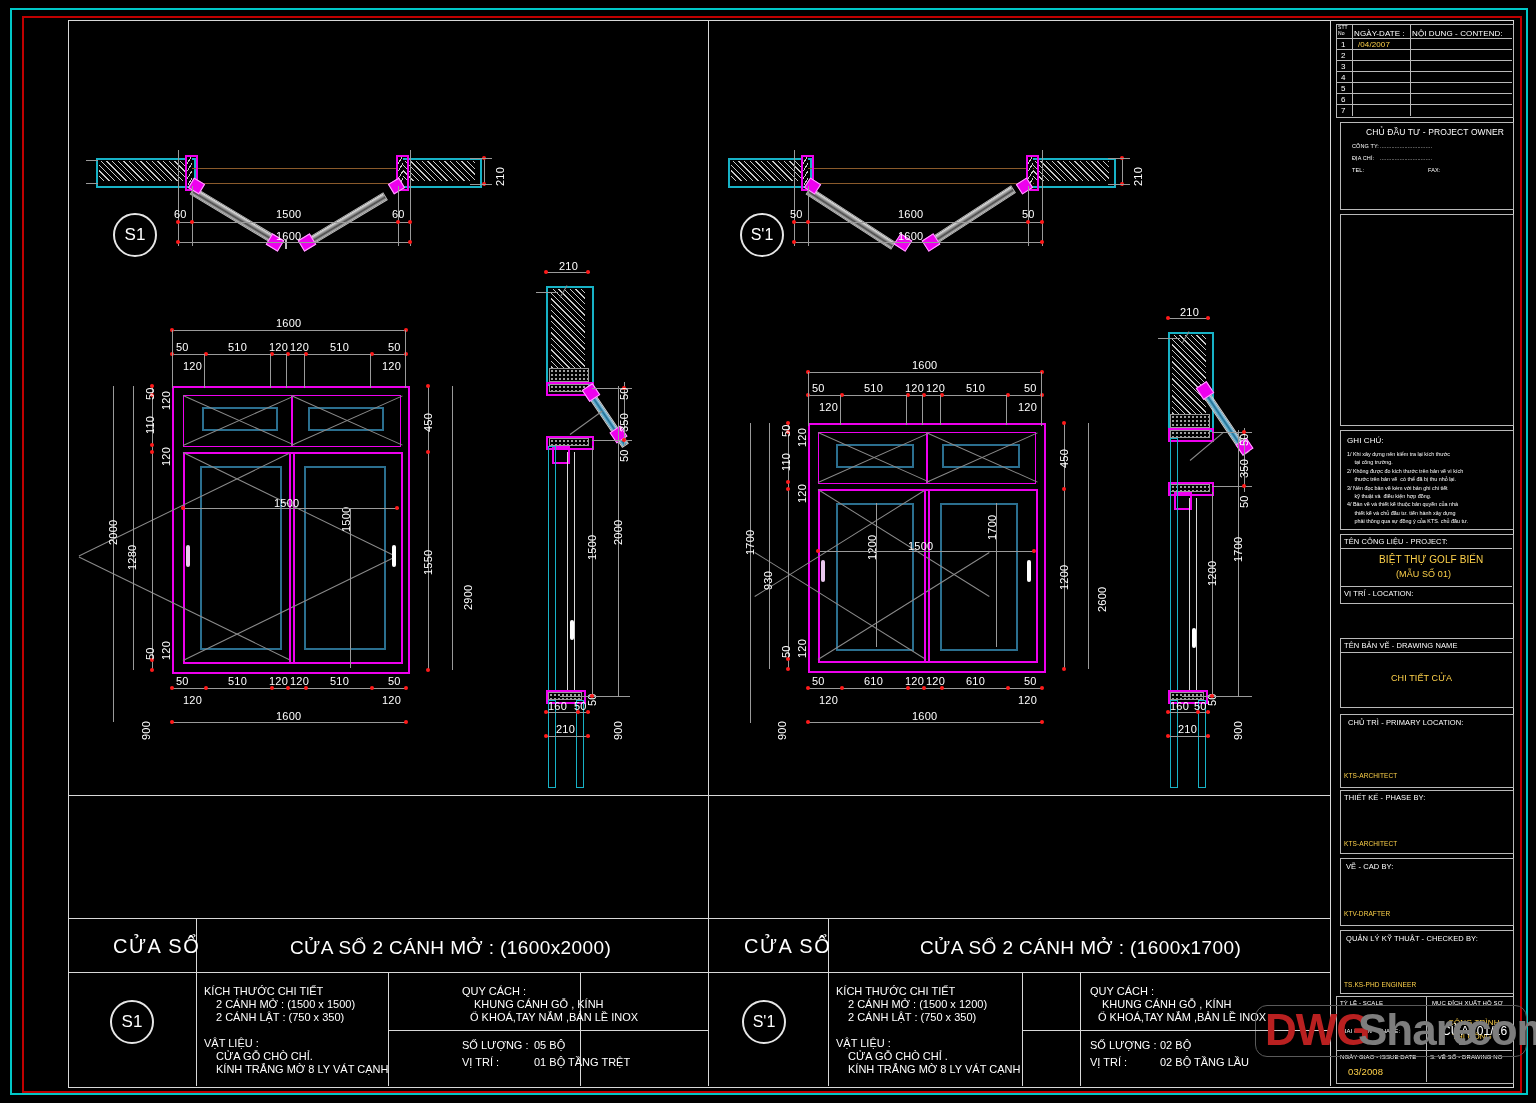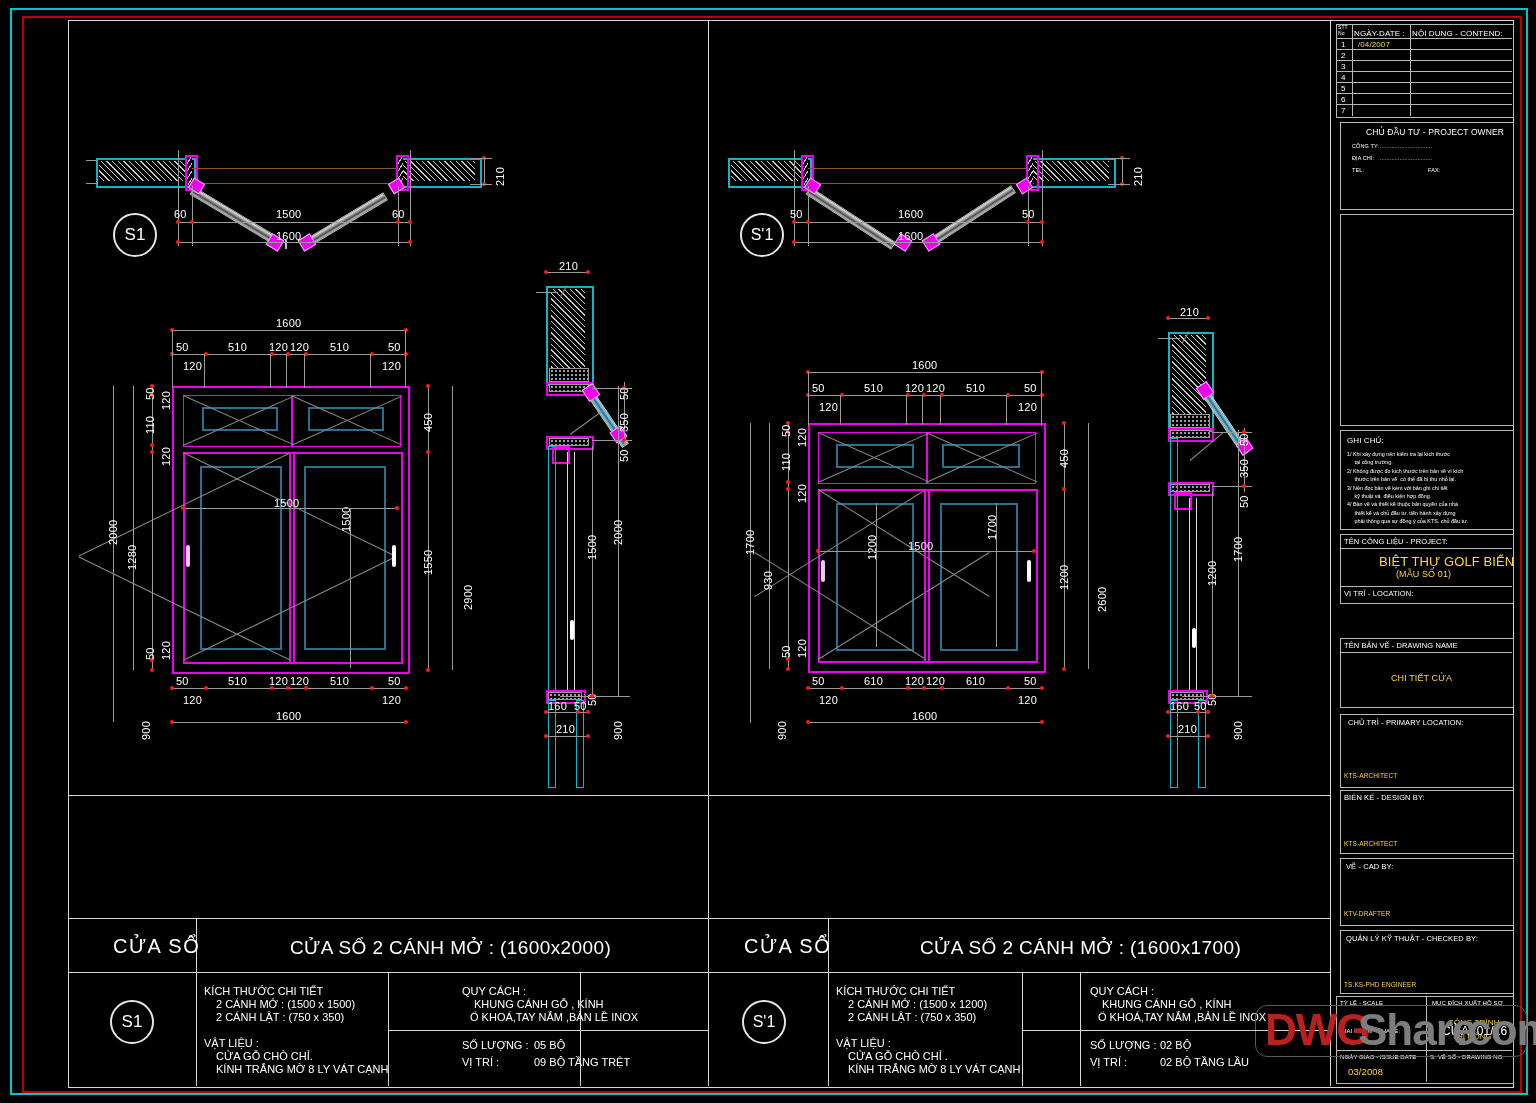--- a/index.html
+++ b/index.html
@@ -541,21 +541,21 @@
     <div class="tcell" style="left:216px;top:1049px;">CỬA GỖ CHÒ CHỈ.</div>
     <div class="tcell" style="left:216px;top:1062px;">KÍNH TRẮNG MỜ 8 LY VÁT CẠNH</div>
 
     <div class="tcell" style="left:462px;top:984px;">QUY CÁCH :</div>
     <div class="tcell" style="left:474px;top:997px;">KHUNG CÁNH GỖ , KÍNH</div>
     <div class="tcell" style="left:470px;top:1010px;">Ổ KHOÁ,TAY NẮM ,BẢN LỀ INOX</div>
 
     <div class="tcell" style="left:462px;top:1038px;">SỐ LƯỢNG :</div>
     <div class="tcell" style="left:534px;top:1038px;">05 BỘ</div>
     <div class="tcell" style="left:462px;top:1055px;">VỊ TRÍ :</div>
-    <div class="tcell" style="left:534px;top:1055px;">09 BỘ TẦNG TRỆT</div>
+    <div class="tcell" style="left:534px;top:1055px;">01 BỘ TẦNG TRỆT</div>
   </div>
 
   <div>
     <div class="vdiv" style="left:828px;top:918px;height:168px;"></div>
     <div class="vdiv" style="left:1022px;top:972px;height:114px;"></div>
     <div class="vdiv" style="left:1080px;top:972px;height:114px;"></div>
     <div class="hdiv" style="left:708px;top:972px;width:622px;"></div>
     <div class="hdiv" style="left:1022px;top:1030px;width:308px;"></div>
 
     <div class="tbig" style="left:744px;top:935px;font-size:20px;letter-spacing:1.5px;">CỬA SỔ</div>
@@ -630,35 +630,35 @@
 3/ Nên đọc bản vẽ kèm với bản ghi chi tiết
      kỹ thuật và  điều kiện hợp đồng.
 4/ Bản vẽ và thiết kế thuộc bản quyền của nhà
      thiết kế và chủ đầu tư. tiến hành xây dựng
      phải thông qua sự đồng ý của KTS. chủ đầu tư.</div>
 
     <div class="tb" style="left:1340px;top:534px;width:172px;height:68px;"></div>
     <div class="hdiv" style="left:1340px;top:548px;width:172px;background:#b9b9b9;"></div>
     <div class="hdiv" style="left:1340px;top:586px;width:172px;background:#b9b9b9;"></div>
     <div class="tbtxt" style="left:1344px;top:537px;font-size:7.5px;">TÊN CÔNG LIỆU - PROJECT:</div>
-    <div class="tbtxt tbyel" style="left:1379px;top:554px;font-size:13px;">BIỆT THỰ GOLF BIỂN</div>
+    <div class="tbtxt tbyel" style="left:1379px;top:554px;font-size:10px;">BIỆT THỰ GOLF BIỂN</div>
     <div class="tbtxt tbyel" style="left:1396px;top:569px;font-size:9px;">(MẪU SỐ 01)</div>
     <div class="tbtxt" style="left:1344px;top:589px;font-size:7.5px;">VỊ TRÍ - LOCATION:</div>
 
     <div class="tb" style="left:1340px;top:638px;width:172px;height:68px;"></div>
     <div class="hdiv" style="left:1340px;top:652px;width:172px;background:#b9b9b9;"></div>
     <div class="tbtxt" style="left:1344px;top:641px;font-size:7.5px;">TÊN BẢN VẼ - DRAWING NAME</div>
     <div class="tbtxt tbyel" style="left:1391px;top:673px;font-size:9px;">CHI TIẾT CỬA</div>
 
     <div class="tb" style="left:1340px;top:714px;width:172px;height:72px;"></div>
     <div class="tbtxt" style="left:1348px;top:718px;font-size:7.5px;">CHỦ TRÌ - PRIMARY LOCATION:</div>
     <div class="tbtxt tbyel" style="left:1344px;top:772px;font-size:6.5px;">KTS-ARCHITECT</div>
 
     <div class="tb" style="left:1340px;top:790px;width:172px;height:62px;"></div>
-    <div class="tbtxt" style="left:1344px;top:793px;font-size:7.5px;">BIỂN KẾ - DESIGN BY:</div>
+    <div class="tbtxt" style="left:1344px;top:793px;font-size:7.5px;">THIẾT KẾ - PHASE BY:</div>
     <div class="tbtxt tbyel" style="left:1344px;top:840px;font-size:6.5px;">KTS-ARCHITECT</div>
 
     <div class="tb" style="left:1340px;top:858px;width:172px;height:66px;"></div>
     <div class="tbtxt" style="left:1346px;top:862px;font-size:7.5px;">VẼ - CAD BY:</div>
     <div class="tbtxt tbyel" style="left:1344px;top:910px;font-size:6.5px;">KTV-DRAFTER</div>
 
     <div class="tb" style="left:1340px;top:930px;width:172px;height:62px;"></div>
     <div class="tbtxt" style="left:1346px;top:934px;font-size:7.5px;">QUẢN LÝ KỸ THUẬT - CHECKED BY:</div>
     <div class="tbtxt tbyel" style="left:1344px;top:981px;font-size:6.5px;">TS.KS-PHD ENGINEER</div>
 

